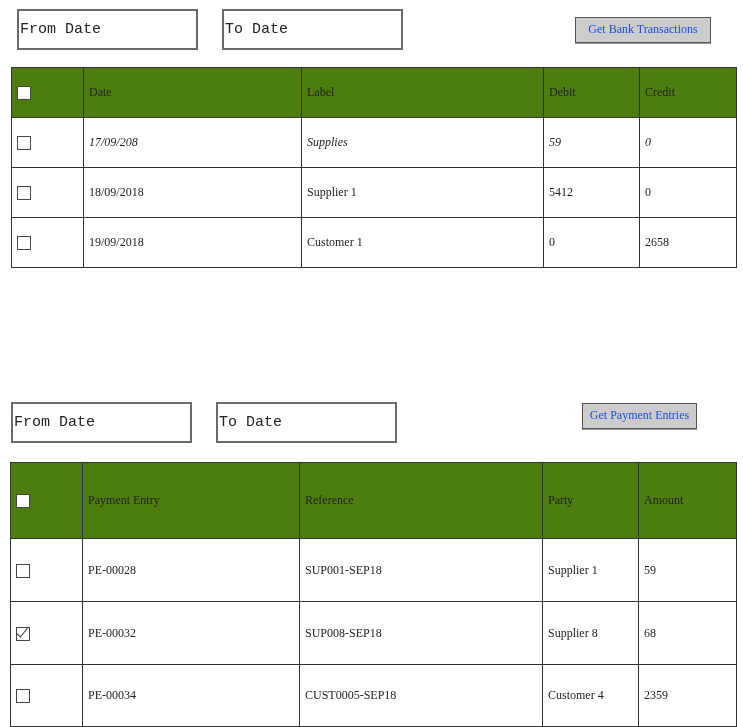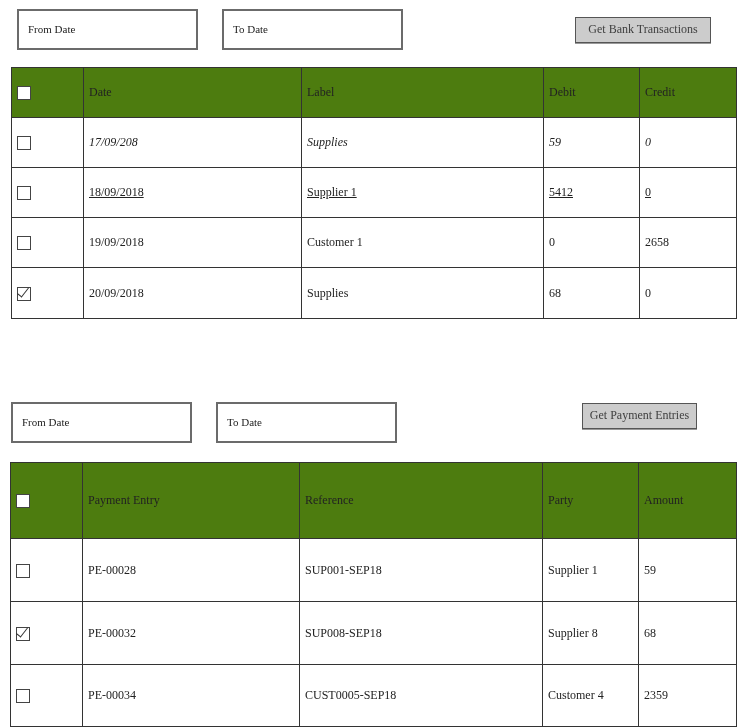--- a/index.html
+++ b/index.html
@@ -1,26 +1,26 @@
 <!DOCTYPE html>
 <html><head>
   <meta charset="utf-8">
   <style>
     html, body { margin: 0; padding: 0; background: #ffffff; }
     body { width: 743px; height: 727px; position: relative; overflow: hidden; font-family: "Liberation Serif", serif; color: #222; }
     .input {
       position: absolute; box-sizing: border-box; height: 41px;
       border: 2px solid #6b6b6b; background: #fff;
-      font-family: Liberation Serif, serif; font-size: 11px; color: #222;
-      padding-left: 9px; line-height: 37px;
+      font-family: Liberation Mono, monospace; font-size: 15px; color: #222;
+      padding-left: 1px; line-height: 37px;
     }
     .btn {
       position: absolute; box-sizing: border-box; height: 26px;
       border: 1.5px solid #555; background: #cccccc;
-      font-family: "Liberation Serif", serif; font-size: 12px; color: #404040;
+      font-family: "Liberation Serif", serif; font-size: 12px; color: #1d4ed8;
       text-align: center; line-height: 23px; cursor: pointer;
       box-shadow: 0 1px 0 #999;
     }
     table.grid {
       position: absolute; border-collapse: collapse; table-layout: fixed;
       font-family: "Liberation Serif", serif; font-size: 12px; color: #222;
     }
     table.grid td {
       border: 1.5px solid #333; padding: 0 0 0 5px; vertical-align: middle; white-space: nowrap; overflow: hidden;
     }
@@ -57,40 +57,33 @@
     <td>Debit</td>
     <td>Credit</td>
   </tr>
   <tr style="height:50px;font-style:italic;">
     <td><span class="cb"></span></td>
     <td>17/09/208</td>
     <td>Supplies</td>
     <td>59</td>
     <td>0</td>
   </tr>
-  <tr style="height:50px;text-decoration:underline;">
+  <tr style="height:50px;">
     <td><span class="cb"></span></td>
     <td>18/09/2018</td>
     <td>Supplier 1</td>
     <td>5412</td>
     <td>0</td>
   </tr>
   <tr style="height:50px;">
     <td><span class="cb"></span></td>
     <td>19/09/2018</td>
     <td>Customer 1</td>
     <td>0</td>
     <td>2658</td>
-  </tr>
-  <tr style="height:51px;">
-    <td><span class="cb checked"></span></td>
-    <td>20/09/2018</td>
-    <td>Supplies</td>
-    <td>68</td>
-    <td>0</td>
   </tr>
 </tbody>
   </table>
 
 <div class="input" style="left:11px; top:402px; width:181px;">From Date</div>
 <div class="input" style="left:216px; top:402px; width:181px;">To Date</div>
 <div class="btn" style="left:582px; top:403px; width:115px;">Get Payment Entries</div>
 
 <table class="grid" style="left:10px; top:462px; width:726px;">
   <colgroup>

